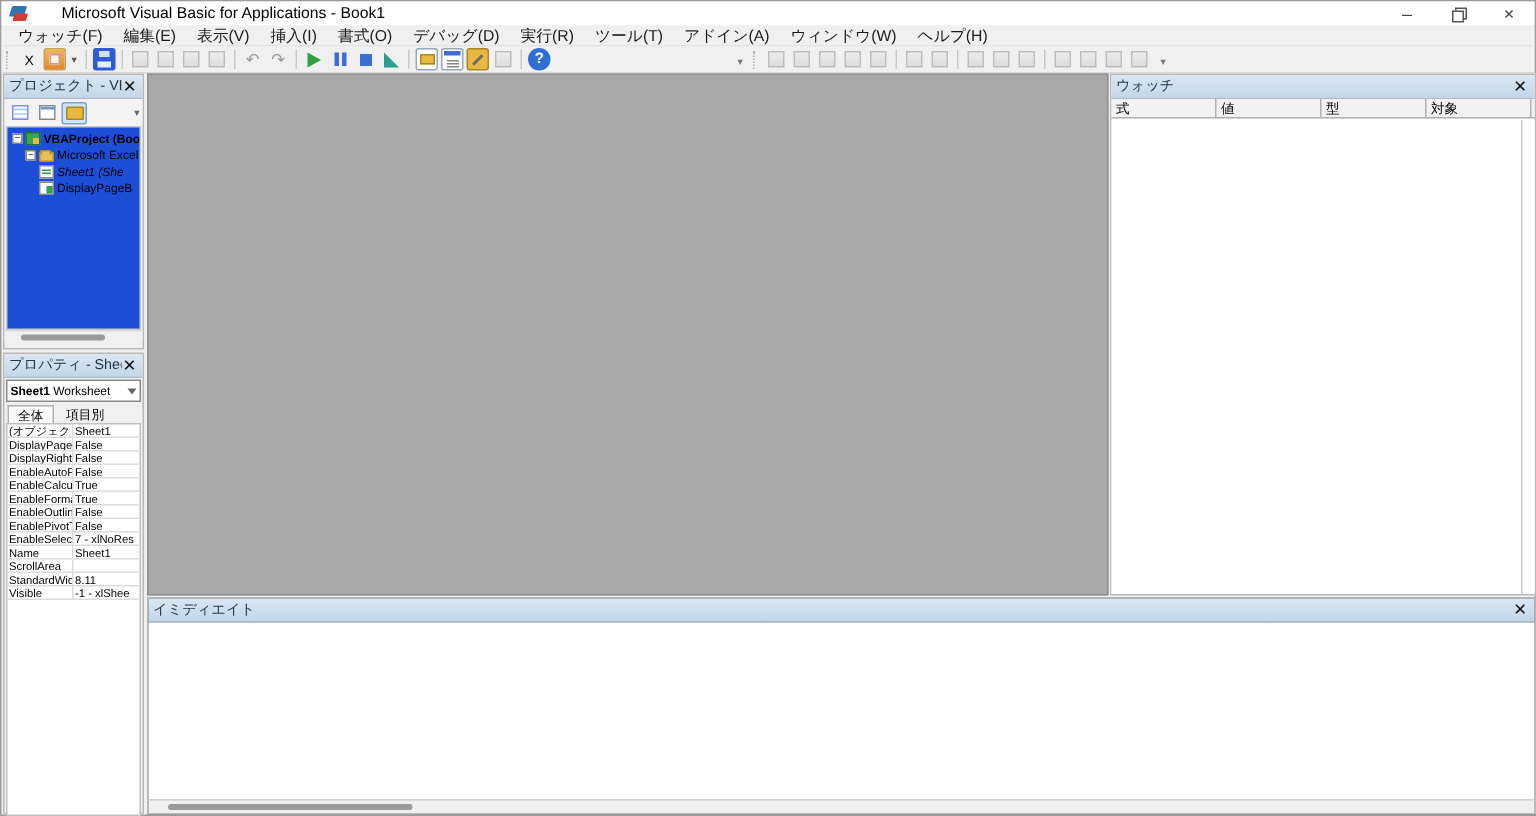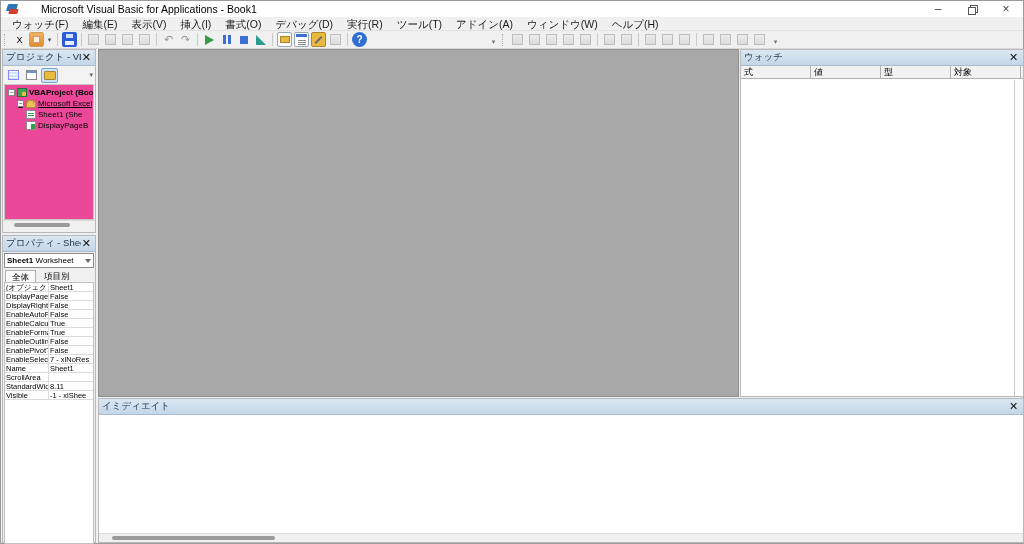--- a/index.html
+++ b/index.html
@@ -78,21 +78,21 @@
   .proj-toolbar { height:18px; display:flex; align-items:center; padding:1px 2px; background:#f3f3f3; }
   .proj-btn { width:17px; height:15px; margin-right:1px; display:flex; align-items:center; justify-content:center;
               border:1px solid transparent; border-radius:2px; position:relative; }
   .proj-btn.active { border-color:#7da2ce; background:#cde4ff; }
   .pb-code::after { content:""; width:9px; height:8px; border:1px solid #88f; background:
       repeating-linear-gradient(#fff, #fff 1px, #9cf 2px, #fff 3px); }
   .pb-object::after { content:""; width:9px; height:8px; border:1px solid #888; background:#fff;
       box-shadow:inset 0 2px 0 #69c; }
   .pb-folder::after { content:""; width:10px; height:7px; background:#e8b93e; border:1px solid #a8862a; border-radius:1px; }
   .proj-dd { margin-left:auto; color:#666; font-size:7px; }
-  .proj-tree { background:#ec4899; border:1px solid #c8c8c8; margin:0 1px; height:136px; overflow:hidden;
+  .proj-tree { background:#1d4ed8; border:1px solid #c8c8c8; margin:0 1px; height:136px; overflow:hidden;
                font-size:8px; padding-top:2px; }
   .tree-row { display:flex; align-items:center; height:11px; white-space:nowrap; overflow:hidden; }
   .tree-row .expander { width:7px; height:7px; border:1px solid #848484; background:#fff; color:#333;
        font-size:7px; line-height:5px; text-align:center; margin:0 1px; flex:0 0 auto; }
   .t-icon { width:10px; height:9px; margin:0 2px 0 1px; flex:0 0 auto; position:relative; }
   .ti-vba-project { background:#3aa655; border:1px solid #22703a; }
   .ti-vba-project::after { content:""; position:absolute; right:0; bottom:0; width:4px; height:4px; background:#e8b93e; }
   .ti-folder { background:#e8c15a; border:1px solid #b08d2a; border-radius:1px; margin-top:2px; height:7px; }
   .ti-folder::before { content:""; position:absolute; top:-2px; left:0; width:5px; height:2px; background:#e8c15a; border:1px solid #b08d2a; border-bottom:none; }
   .ti-worksheet { background:#fff; border:1px solid #8b8b8b; }
@@ -230,26 +230,26 @@
       <span class="proj-btn pb-object"></span>
       <span class="proj-btn pb-folder active"></span>
       <span class="proj-dd">▾</span>
     </div>
     <div class="proj-tree" id="project-tree">
         <div class="tree-row" style="padding-left: 2px;">
           <span class="expander">−</span>
           <span class="t-icon ti-vba-project"></span>
           <span class="tree-label bold">VBAProject (Boo</span>
         </div>
-        <div class="tree-row" style="padding-left: 11px; text-decoration: underline;">
+        <div class="tree-row" style="padding-left: 11px;">
           <span class="expander">−</span>
           <span class="t-icon ti-folder"></span>
           <span class="tree-label">Microsoft Excel</span>
         </div>
-        <div class="tree-row" style="padding-left: 20px;">
+        <div class="tree-row" style="padding-left: 20px; font-style: italic;">
           <span class="t-icon ti-worksheet"></span>
           <span class="tree-label">Sheet1 (She</span>
         </div>
         <div class="tree-row" style="padding-left: 20px;">
           <span class="t-icon ti-workbook"></span>
           <span class="tree-label">DisplayPageB</span>
         </div>
       </div>
     <div class="hscroll">
       <span class="thumb" style="left:11px;width:56px;"></span>

